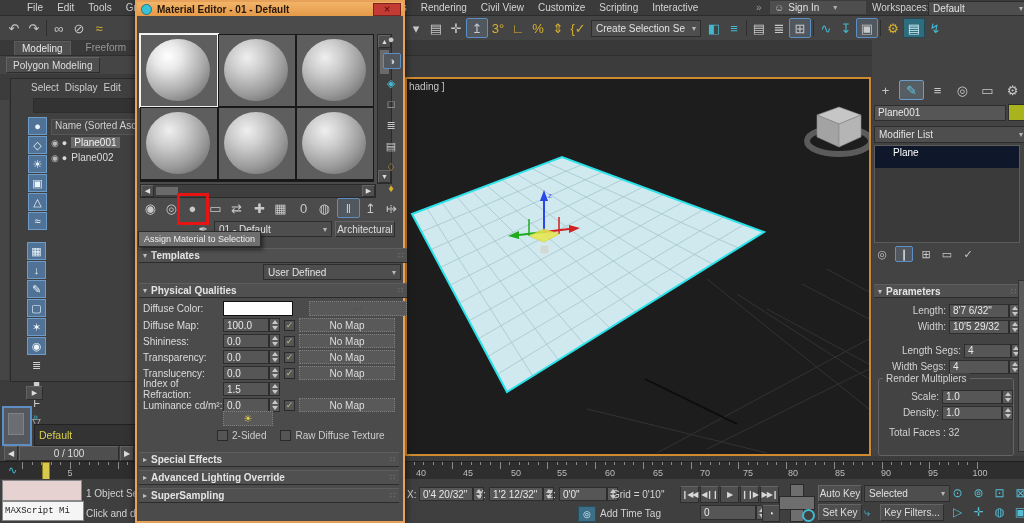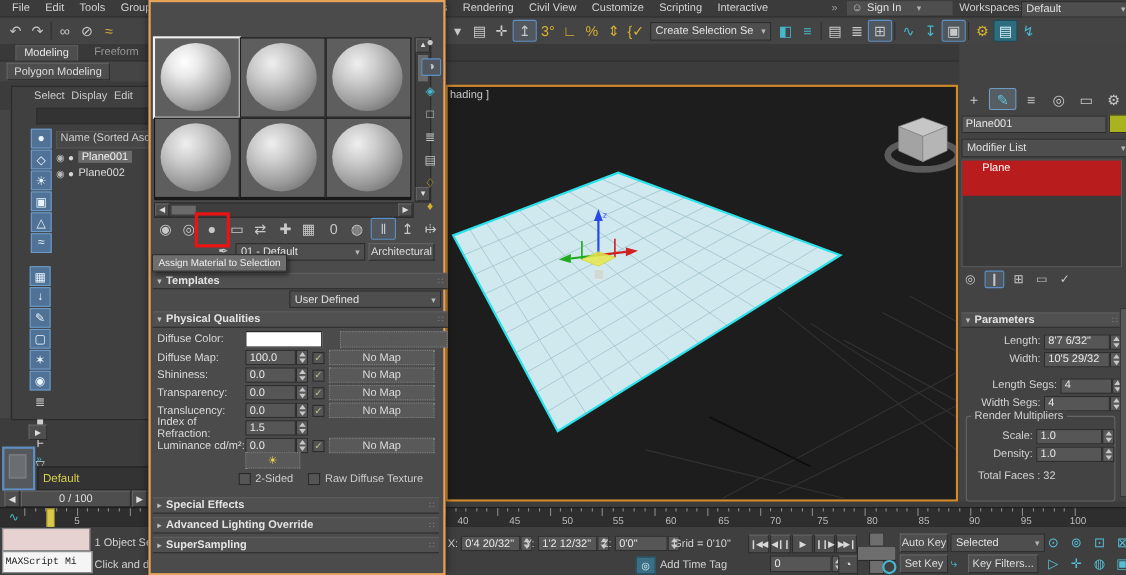--- a/index.html
+++ b/index.html
@@ -64,21 +64,21 @@
         color:#d8d8d8;display:flex;align-items:center;justify-content:center;font-size:8px;letter-spacing:-1px}
   .groupbox{border:1px solid #646464;border-radius:3px}
   .lbl{color:#d2d2d2;white-space:nowrap}
 </style>
 </head>
 <body>
 
 <div id="app">
 
   <div class="abs row" style="left:0;top:0;width:1024px;height:15px;background:#3b3b3b;border-bottom:1px solid #2c2c2c">
-    <div id="menu-left" class="row" style="padding-left:4px">
+    <div id="menu-left" class="row" style="padding-left:20px">
         <span class="menu-item">File</span>
         <span class="menu-item">Edit</span>
         <span class="menu-item">Tools</span>
         <span class="menu-item">Group</span>
       </div>
     <div id="menu-right" class="row abs" style="left:338px;top:0;height:15px">
         <span class="menu-item">Graph Editors</span>
         <span class="menu-item">Rendering</span>
         <span class="menu-item">Civil View</span>
         <span class="menu-item">Customize</span>
@@ -276,21 +276,21 @@
     <div class="abs row" style="left:2px;top:64px;gap:2px">
       <div class="field" style="width:124px;height:14px">Plane001</div>
       <div class="stipple" style="width:16px;height:15px;background:#a9b31e;border:1px solid #2d2d2d"></div>
     </div>
     <div class="abs dd" style="left:2px;top:86px;width:144px;height:15px">
       <span>Modifier List</span>
         <span class="arrow">▾</span>
     </div>
     <div class="abs" style="left:2px;top:105px;width:144px;height:96px;background:#3a3a3a;border:1px solid #5c5c5c">
       <div id="stack-rows">
-          <div style="height: 32px; line-height: 14px; padding-left: 18px; color: rgb(255, 255, 255); background: #b91c1c;">Plane</div>
+          <div style="height: 22px; line-height: 14px; padding-left: 18px; color: rgb(255, 255, 255); background: #0f172a;">Plane</div>
         </div>
     </div>
     <div id="stack-icons" class="abs row" style="left:2px;top:206px;gap:5px">
         <span class="icon small">◎</span>
         <span class="icon small boxed">❙</span>
         <span class="icon small">⊞</span>
         <span class="icon small">▭</span>
         <span class="icon small">✓</span>
       </div>
     <div class="abs rollout" style="left:2px;top:244px;width:146px;height:14px;box-sizing:border-box">
@@ -560,20 +560,25 @@
       </div>
     <div id="nav2" class="abs row" style="left:948px;top:25px;gap:2px">
         <div class="navic">▷</div>
         <div class="navic">✛</div>
         <div class="navic">◍</div>
         <div class="navic">▣</div>
       </div>
   </div>
 
   <div id="mat-editor" class="abs">
+    <div class="me-title">
+      <span style="width:9px;height:9px;border-radius:50%;background:#37c2d8;border:1px solid #1d7a8a;margin:0 5px 0 4px"></span>
+      <span style="font-size:10px">Material Editor - 01 - Default</span>
+      <span class="abs" style="right:2px;top:1px;width:26px;height:11px;background:#c23b35;border:1px solid #7e221e;color:#6e1512;font-size:8px;text-align:center;line-height:11px">✕</span>
+    </div>
     <div id="me-slots" class="abs" style="left:3px;top:32px;width:234px;height:148px;display:grid;grid-template-columns:repeat(3,76px);grid-template-rows:repeat(2,71px);gap:2px;background:#191919">
         <div class="slot sel">
           <div class="sphere"></div>
         </div>
         <div class="slot">
           <div class="sphere"></div>
         </div>
         <div class="slot">
           <div class="sphere"></div>
         </div>

